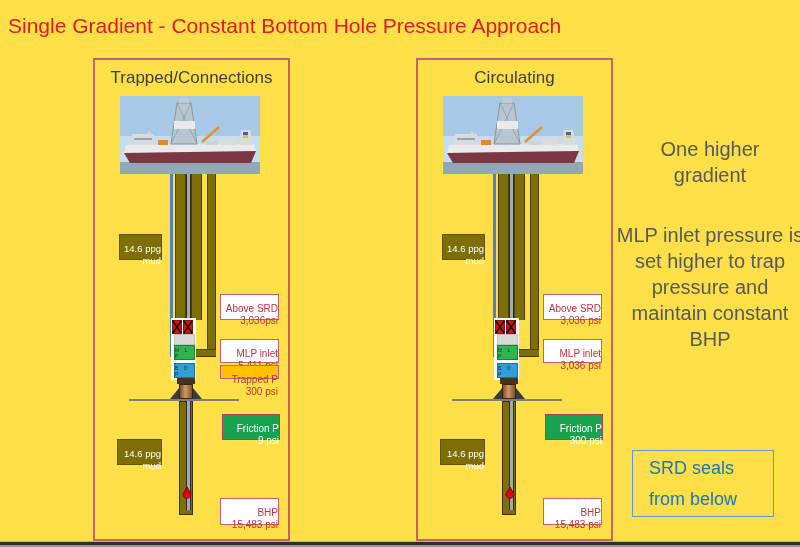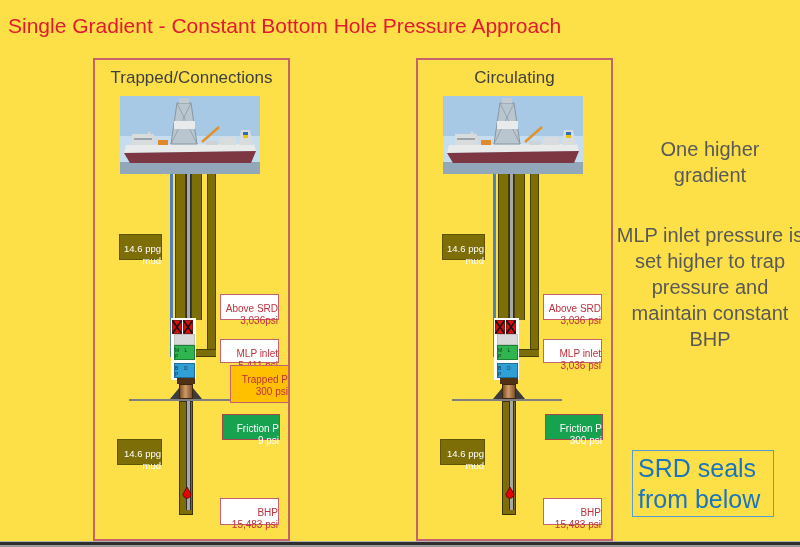--- a/index.html
+++ b/index.html
@@ -25,22 +25,22 @@
   .leg-l{position:absolute;width:0;height:0;border-bottom:11px solid #3c3c3c;border-left:9px solid transparent;}
   .leg-r{position:absolute;width:0;height:0;border-bottom:11px solid #3c3c3c;border-right:9px solid transparent;}
   .seafloor{position:absolute;height:2px;background:#7f7f7f;}
   .wellbore{position:absolute;background:#7d6e08;border:1px solid #3a3200;box-sizing:border-box;}
   .lblbox{position:absolute;text-align:right;font-size:10px;line-height:11.5px;padding-top:8px;box-sizing:border-box;}
   .red-note{background:#ffffff;border:1.5px solid #c4626e;color:#c0303c;}
   .mudbox{background:#7d6e08;border:1px solid #5f5406;color:#ffffff;font-size:9.5px;}
   .greenbox{background:#16a24f;border:1.5px solid #a8454f;color:#ffffff;}
   .amberbox{background:#ffc000;border:1.5px solid #c4626e;color:#c0303c;}
   .note{position:absolute;font-size:20px;line-height:26px;color:#595959;text-align:center;}
-  .callout{position:absolute;border:1px solid #5b9bd5;color:#1b75bc;font-size:25px;line-height:31px;
-           padding:2px 5px;box-sizing:border-box;text-align:left;}
+  .callout{position:absolute;border:1px solid #5b9bd5;color:#1b75bc;font-size:18px;line-height:31px;
+           padding:2px 16px;box-sizing:border-box;text-align:left;}
   .bottombar{position:absolute;left:0;top:541px;width:800px;height:6px;
              background:linear-gradient(#b0b0b0 0 1px,#2e2e2e 1px 4px,#9a9a9a 4px 6px);}
 </style>
 </head>
 <body>
 
 <div class="stage">
 
   <div class="slide-title">Single Gradient - Constant Bottom Hole Pressure Approach</div>
 
@@ -108,21 +108,21 @@
       <div>mud</div>
     </div>
     <div class="lblbox red-note" style="left:125px;top:234px;width:59px;height:26px;">
       <div>Above SRD</div>
       <div>3,036psi</div>
     </div>
     <div class="lblbox red-note" style="left:125px;top:279px;width:59px;height:24px;">
       <div>MLP inlet</div>
       <div>5,411 psi</div>
     </div>
-    <div class="lblbox amberbox" style="left:135px;top:305px;width:59px;height:38px;">
+    <div class="lblbox amberbox" style="left:125px;top:305px;width:59px;height:14px;">
       <div>Trapped P</div>
       <div>300 psi</div>
     </div>
     <div class="lblbox greenbox" style="left:127px;top:354px;width:58px;height:26px;">
       <div>Friction P</div>
       <div>9 psi</div>
     </div>
     <div class="lblbox mudbox" style="left:22px;top:379px;width:45px;height:26px;">
       <div>14.6 ppg</div>
       <div>mud</div>

